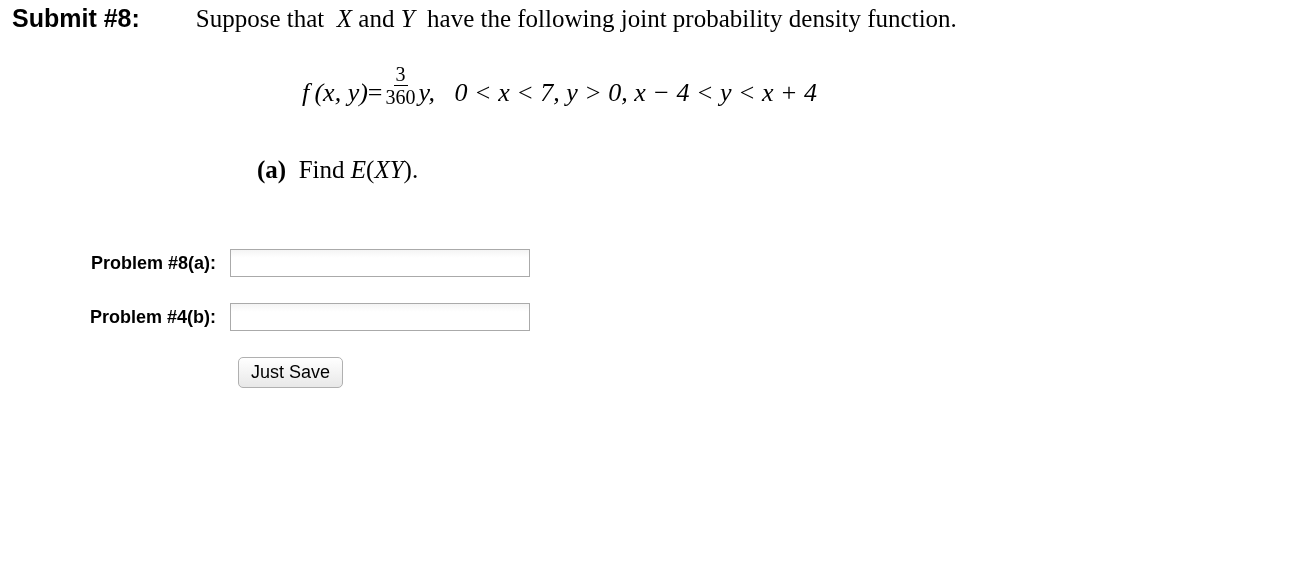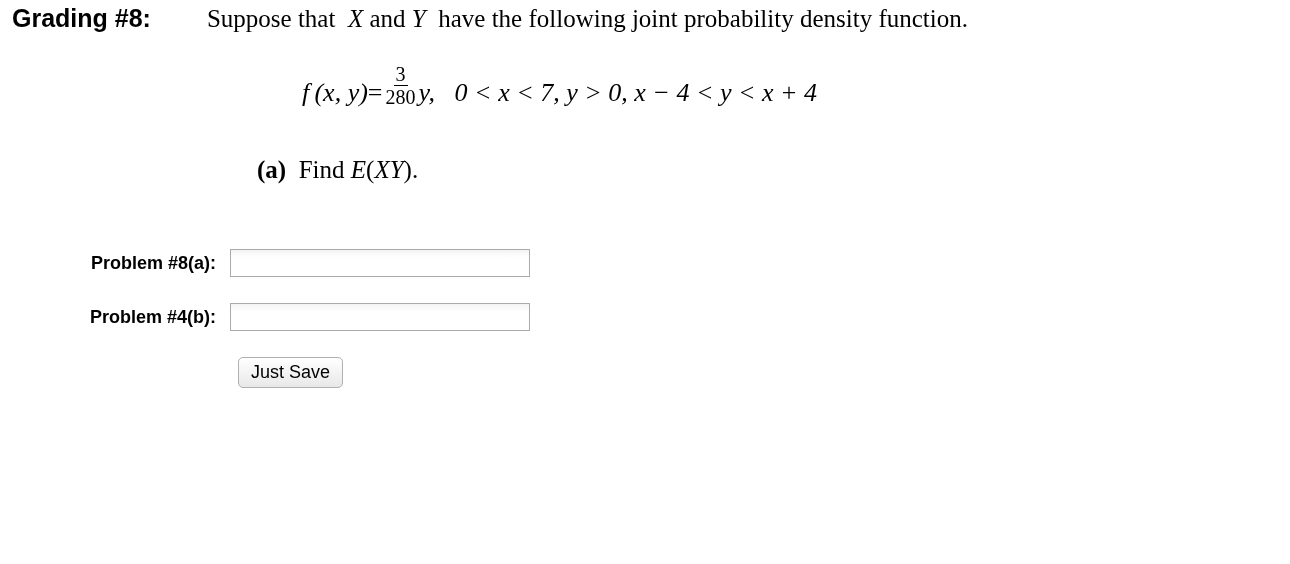--- a/index.html
+++ b/index.html
@@ -97,32 +97,32 @@
       border: 1px solid #b0b0b0;
       border-radius: 5px;
       cursor: pointer;
     }
     .ital { font-style: italic; }
   </style>
 </head>
 <body>
 
 <div class="problem-header">
-  <span class="problem-num">Grading #8:</span>
+  <span class="problem-num">Submit #8:</span>
   <span class="problem-text">
     Suppose that &nbsp;<span class="ital">X</span> and <span class="ital">Y</span> &nbsp;have the following joint probability density function.
   </span>
 </div>
 
 <div class="formula">
   <span>f (x, y)</span>
   <span style="font-style:normal;"> = </span>
   <span class="fraction">
     <span class="frac-num">3</span>
-    <span class="frac-den">280</span>
+    <span class="frac-den">360</span>
   </span>
   <span>y,&nbsp;&nbsp; 0 &lt; x &lt; 7, y &gt; 0, x − 4 &lt; y &lt; x + 4</span>
 </div>
 
 <div class="questions">
   <div class="question-item">
     <span class="question-label">(a)</span>
     <span>&nbsp;Find <span class="ital">E</span>(<span class="ital">XY</span>).</span>
   </div>
 </div>

